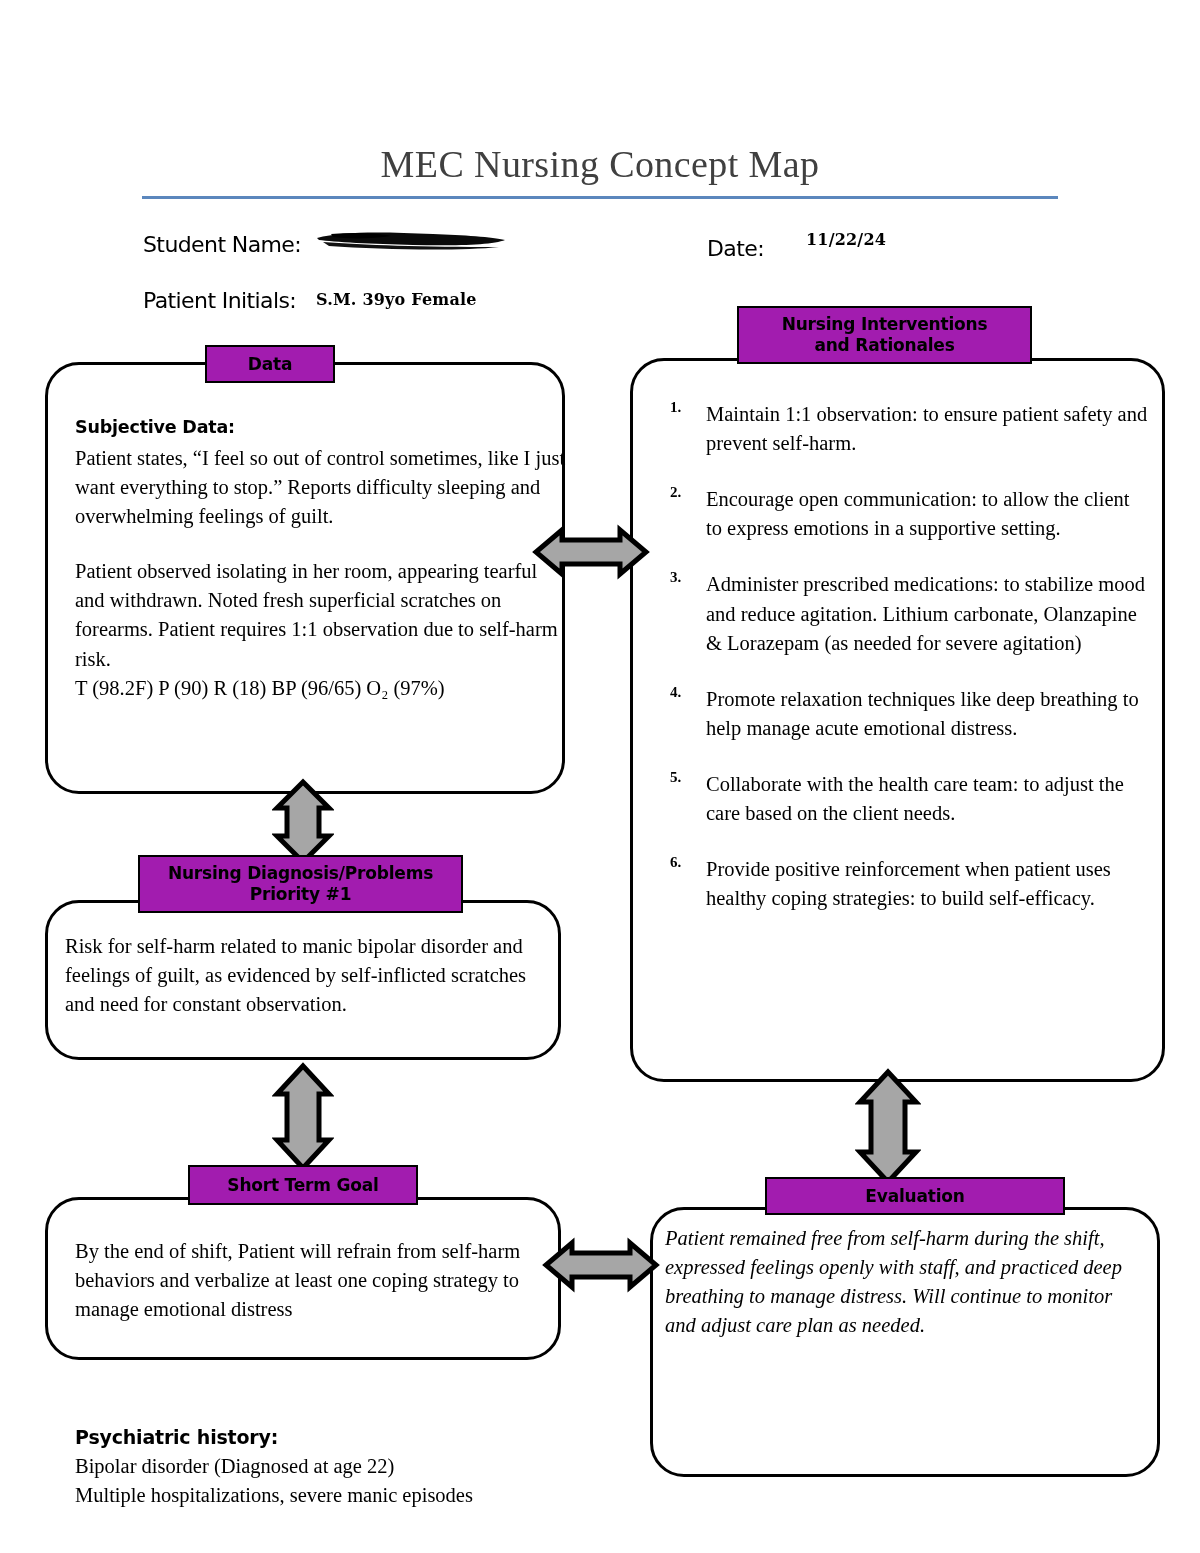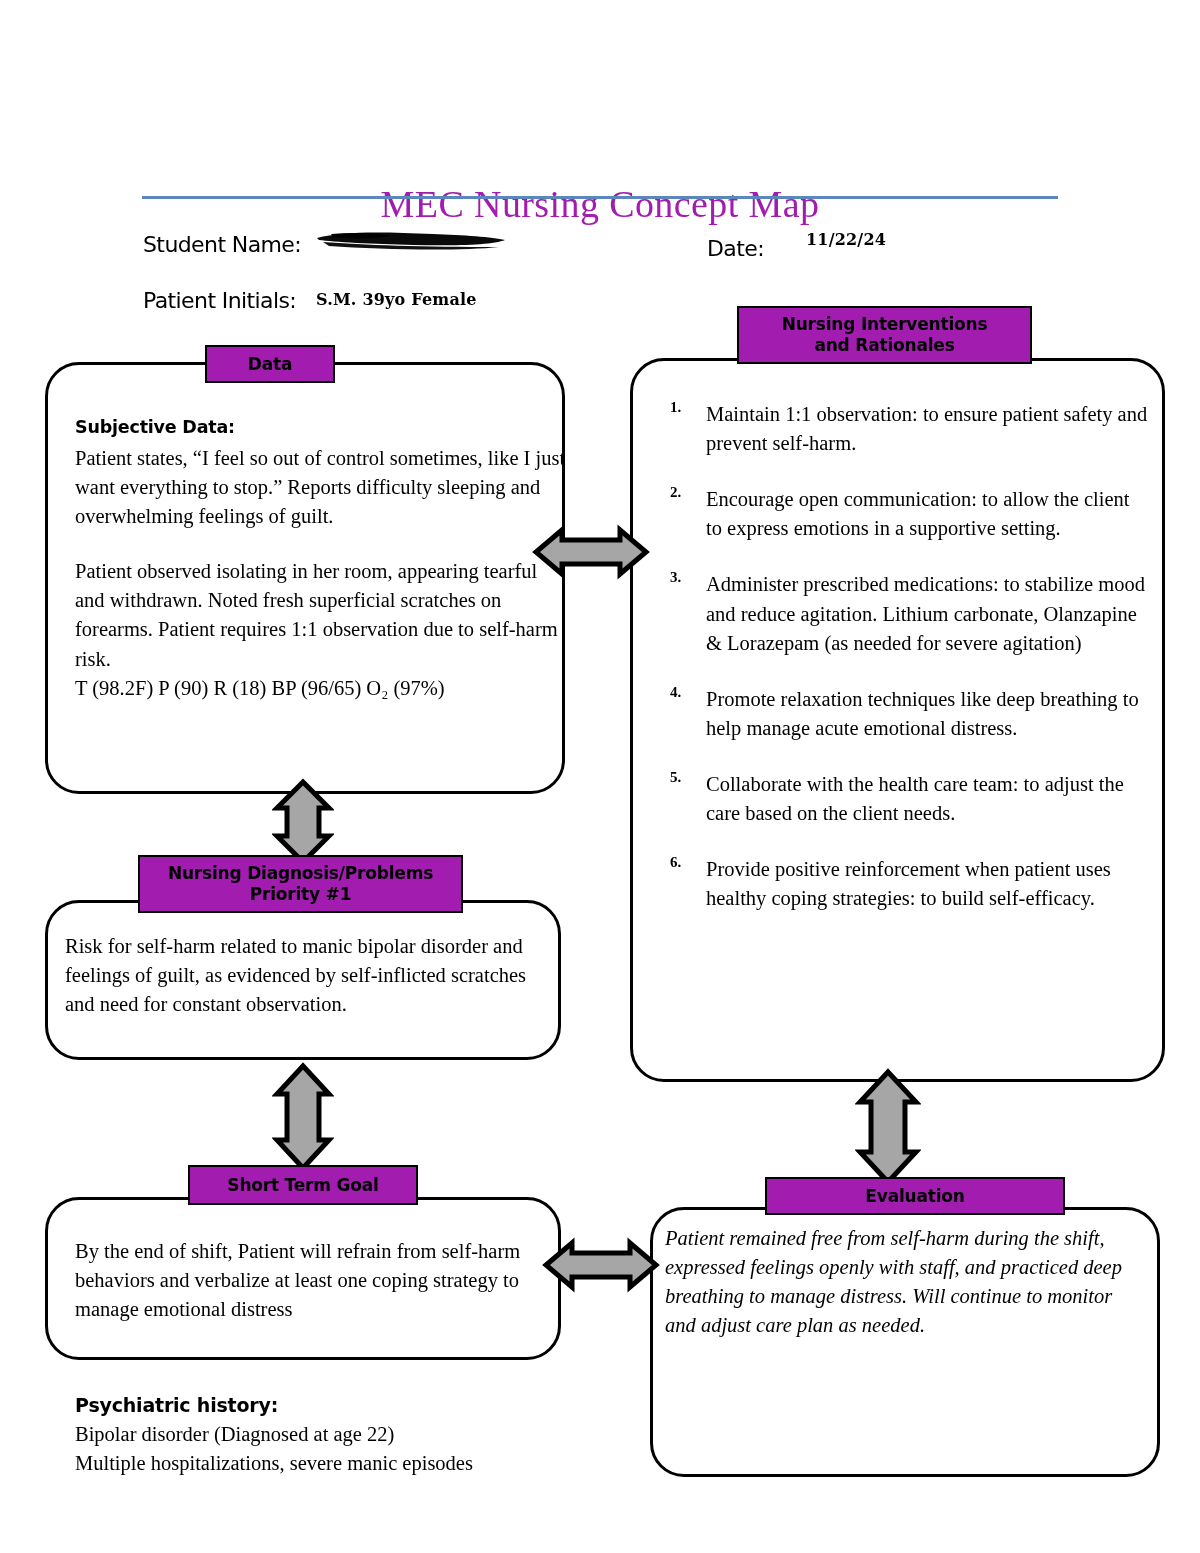--- a/index.html
+++ b/index.html
@@ -18,23 +18,22 @@
   }
 
   
   #page-title {
     position: absolute;
     left: 0; top: 142px;
     width: 1200px;
     text-align: center;
     font-family: "Liberation Serif", serif;
     font-size: 38px;
-    color: #a21caf;
+    color: #404040;
     letter-spacing: .4px;
-    margin-top: 40px;
   }
   #title-rule {
     position: absolute;
     left: 142px; top: 196px;
     width: 916px; height: 3px;
     background: #5b87bd;
   }
 
   
   .hdr-label {
@@ -154,21 +153,21 @@
 
   
   #psych-history {
     position: absolute;
     left: 75px; top: 1392px;
     width: 520px;
     font-family: "Liberation Serif", serif;
     font-size: 20.5px;
     line-height: 1.38;
   }
-  #psych-history .sub-heading { font-size: 19px; margin-bottom: 2px; }
+  #psych-history .sub-heading { font-size: 19px; margin-bottom: 2px; margin-top: 32px; }
 
   
   .arrow { position: absolute; z-index: 4; }
 </style>
 </head>
 <body>
 
 <div id="page-title">MEC Nursing Concept Map</div>
 <div id="title-rule"></div>
 

